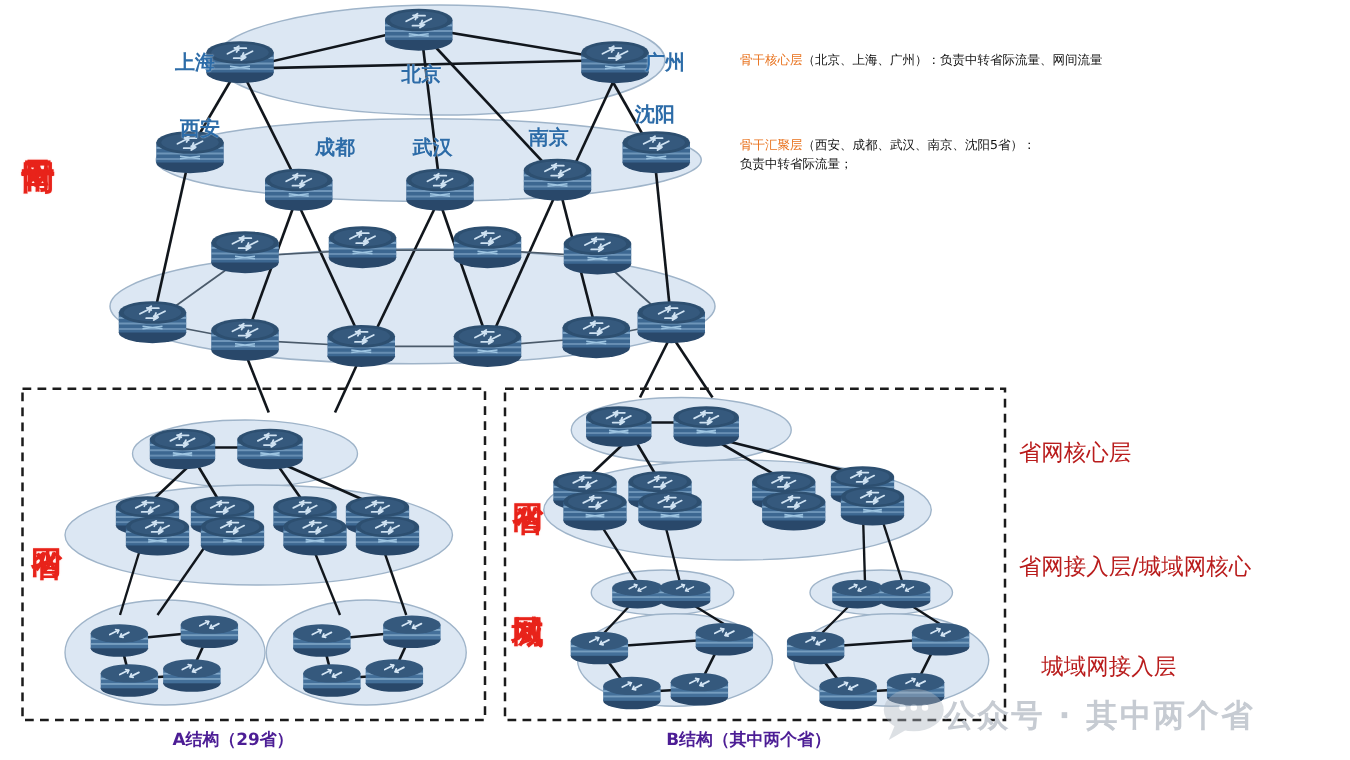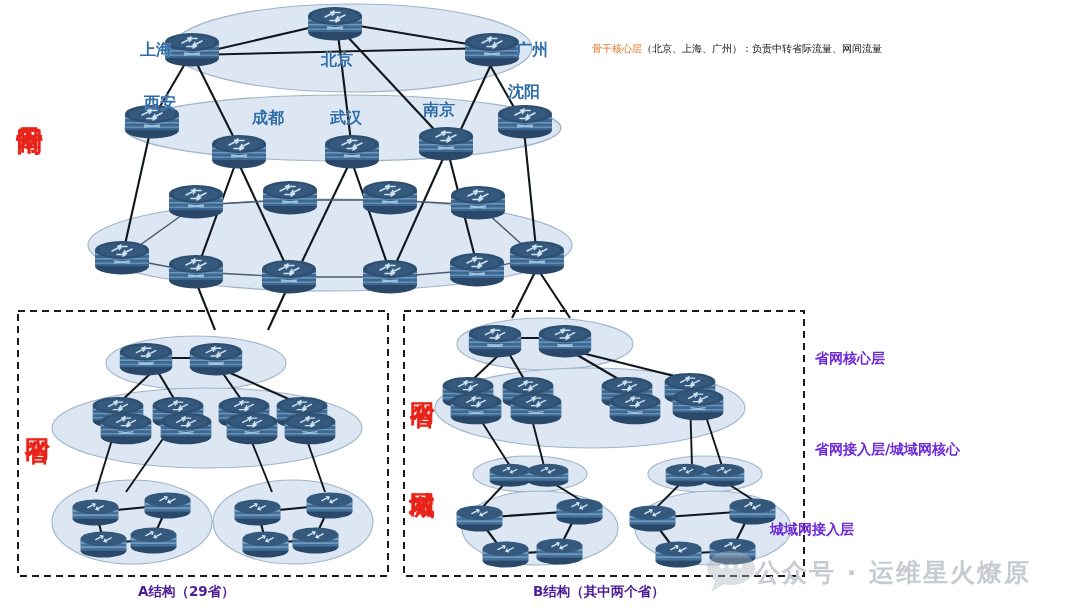--- a/index.html
+++ b/index.html
@@ -20,21 +20,21 @@
   .vert-red{
     color:#e8231a;font-weight:bold;font-size:27px;
     writing-mode:vertical-rl;text-orientation:upright;
     letter-spacing:1px;line-height:1.02;
     text-shadow:0 0 1px rgba(255,120,110,.55);
   }
   .vert-red.small{font-size:25px;}
   .ann{font-size:10px;font-weight:normal;color:#1a1a1a;line-height:1.45;}
   .ann .hl{color:#e8711c;}
   .ann .body{color:#111;}
-  .side-label{font-size:14px;font-weight:bold;color:#6d28d9;}
+  .side-label{font-size:18px;font-weight:normal;color:#b91c1c;}
   .caption{font-size:13.5px;font-weight:bold;color:#4c1d95;}
   .watermark{
     font-size:25px;font-weight:bold;color:#c6cbd2;letter-spacing:2px;
   }
 </style>
 </head>
 <body>
 
 <div id="stage">
 
@@ -287,30 +287,34 @@
   <div class="txt city-label" style="left:252px;top:108px;">成都</div>
   <div class="txt city-label" style="left:330px;top:108px;">武汉</div>
   <div class="txt city-label" style="left:423px;top:100px;">南京</div>
   <div class="txt city-label" style="left:508px;top:82px;">沈阳</div>
 
   <div class="txt ann" style="left:592px;top:42px;">
     <span class="hl">骨干核心层</span><span class="body">（北京、上海、广州）</span><span class="body">：</span><span class="body">负责中转省际流量、网间流量</span>
   </div>
 
   <div class="txt ann" style="left:592px;top:110px;">
+    <div>
+      <span class="hl">骨干汇聚层</span><span class="body">（西安、成都、武汉、南京、沈阳5省）</span><span class="body">：</span>
+    </div>
+    <div class="body">负责中转省际流量；</div>
   </div>
 
 
   <div class="txt vert-red small" style="left:24px;top:418px;">省网</div>
 
   <div class="txt vert-red small" style="left:409px;top:382px;">省网</div>
   <div class="txt vert-red small" style="left:409px;top:472px;">城域网</div>
 
   <div class="txt side-label" style="left:815px;top:350px;">省网核心层</div>
   <div class="txt side-label" style="left:815px;top:441px;text-align:center;">省网接入层/城域网核心</div>
-  <div class="txt side-label" style="left:770px;top:521px;">城域网接入层</div>
+  <div class="txt side-label" style="left:833px;top:521px;">城域网接入层</div>
 
   <div class="txt caption" style="left:138px;top:583px;">A结构（29省）</div>
   <div class="txt caption" style="left:533px;top:583px;">B结构（其中两个省）</div>
 
-  <div class="txt watermark" style="left:755px;top:556px;">公众号 · 运维星火燎原</div>
+  <div class="txt watermark" style="left:755px;top:556px;">公众号 · 其中两个省</div>
 
 </div>
 
 </body></html>

